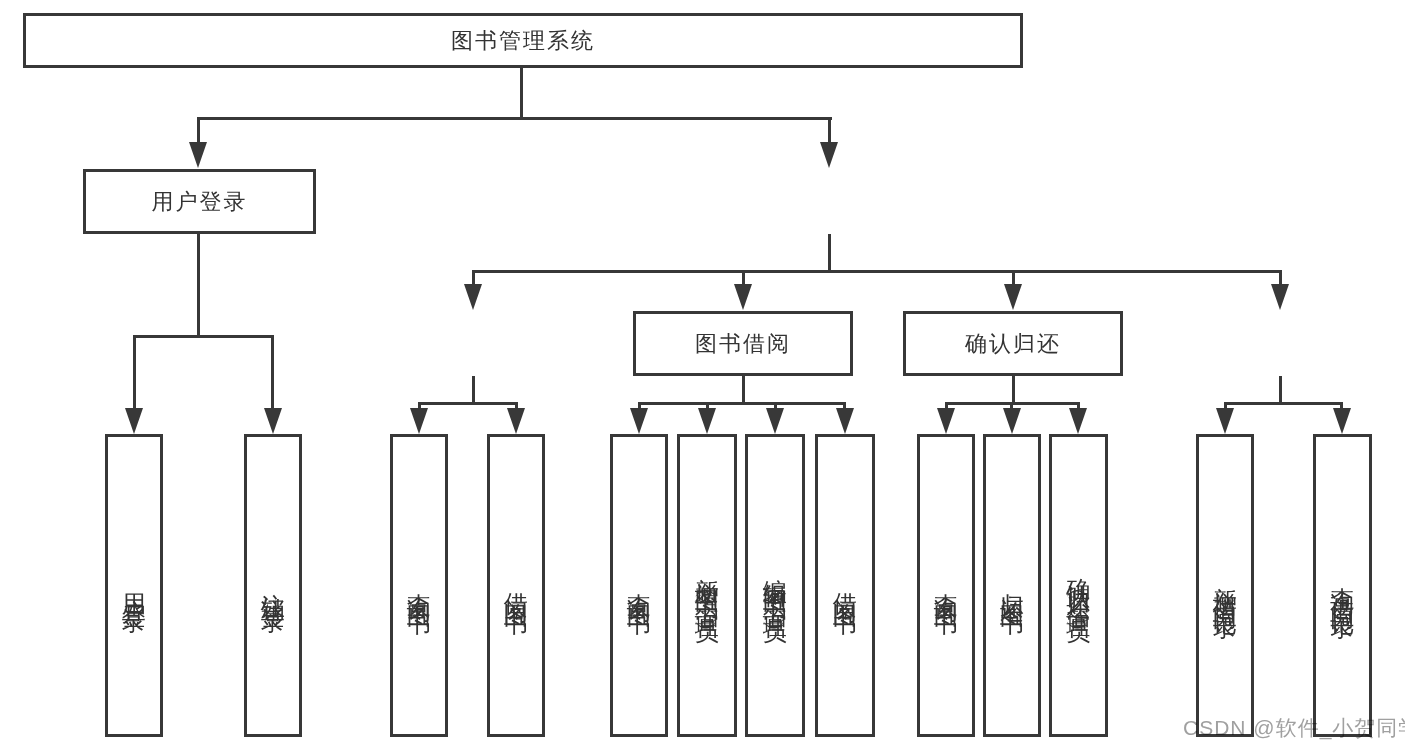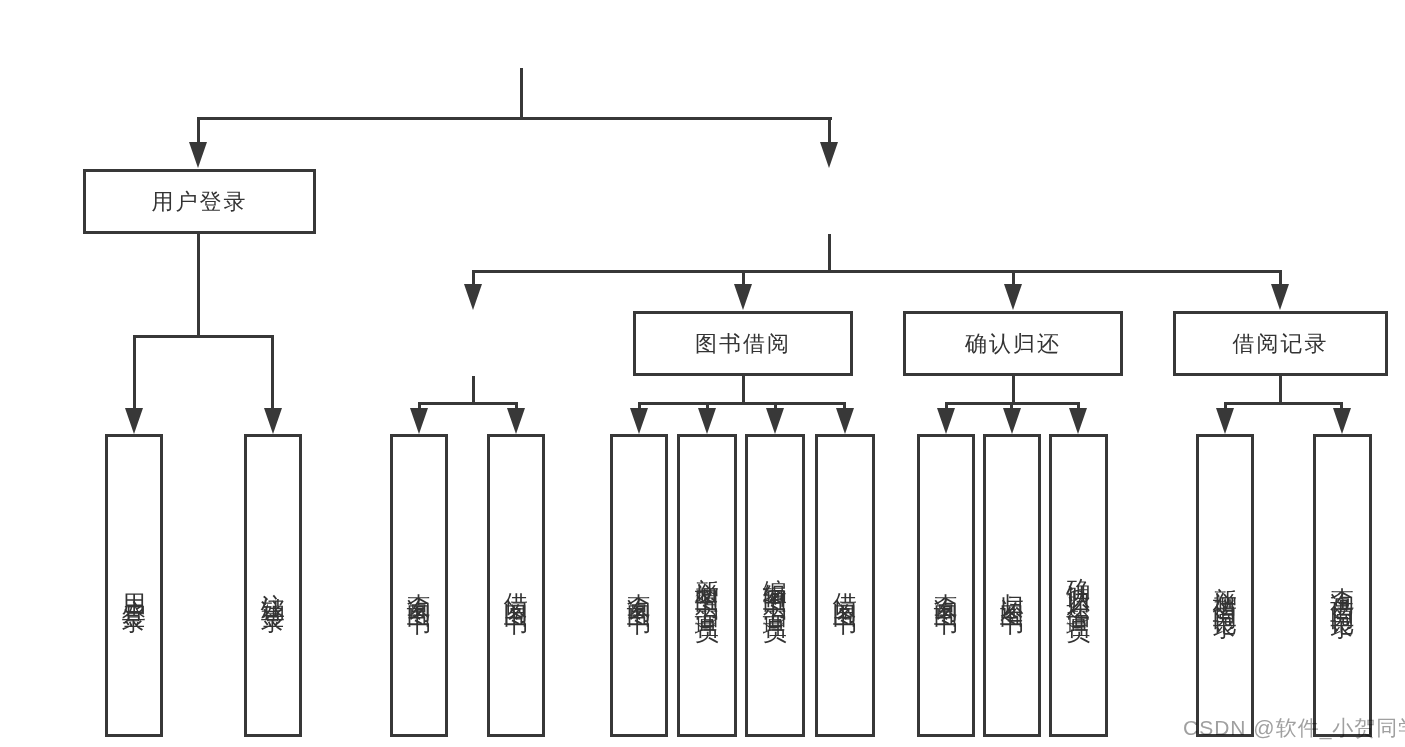--- a/index.html
+++ b/index.html
@@ -27,20 +27,23 @@
     position:absolute;left:1183px;top:714px;z-index:3;
     font-size:21px;letter-spacing:1px;color:#a0a0a0;mix-blend-mode:multiply;
     white-space:nowrap;
   }
 </style>
 </head>
 <body>
 
 <div class="canvas">
 
+  <div class="box" style="left:23px;top:13px;width:1000px;height:55px;">
+    <span>图书管理系统</span>
+  </div>
 
   <div class="vl" style="left:520px;top:68px;height:50px;"></div>
   <div class="hl" style="left:197px;top:117px;width:635px;"></div>
   <div class="vl" style="left:197px;top:117px;height:30px;"></div>
   <div class="ah" style="left:189px;top:142px;"></div>
   <div class="vl" style="left:828px;top:117px;height:30px;"></div>
   <div class="ah" style="left:820px;top:142px;"></div>
 
   <div class="box" style="left:83px;top:169px;width:233px;height:65px;">
     <span>用户登录</span>
@@ -62,23 +65,20 @@
   <div class="vl" style="left:1012px;top:270px;height:16px;"></div>
   <div class="ah" style="left:1004px;top:284px;"></div>
   <div class="vl" style="left:1279px;top:270px;height:16px;"></div>
   <div class="ah" style="left:1271px;top:284px;"></div>
 
   <div class="box" style="left:633px;top:311px;width:220px;height:65px;">
     <span>图书借阅</span>
   </div>
   <div class="box" style="left:903px;top:311px;width:220px;height:65px;">
     <span>确认归还</span>
-  </div>
-  <div class="box" style="left:1173px;top:311px;width:215px;height:65px;">
-    <span>借阅记录</span>
   </div>
 
   <div class="vl" style="left:472px;top:376px;height:28px;"></div>
   <div class="hl" style="left:418px;top:402px;width:100px;"></div>
   <div class="vl" style="left:418px;top:402px;height:10px;"></div>
   <div class="ah" style="left:410px;top:408px;"></div>
   <div class="vl" style="left:515px;top:402px;height:10px;"></div>
   <div class="ah" style="left:507px;top:408px;"></div>
 
   <div class="vl" style="left:742px;top:376px;height:28px;"></div>

